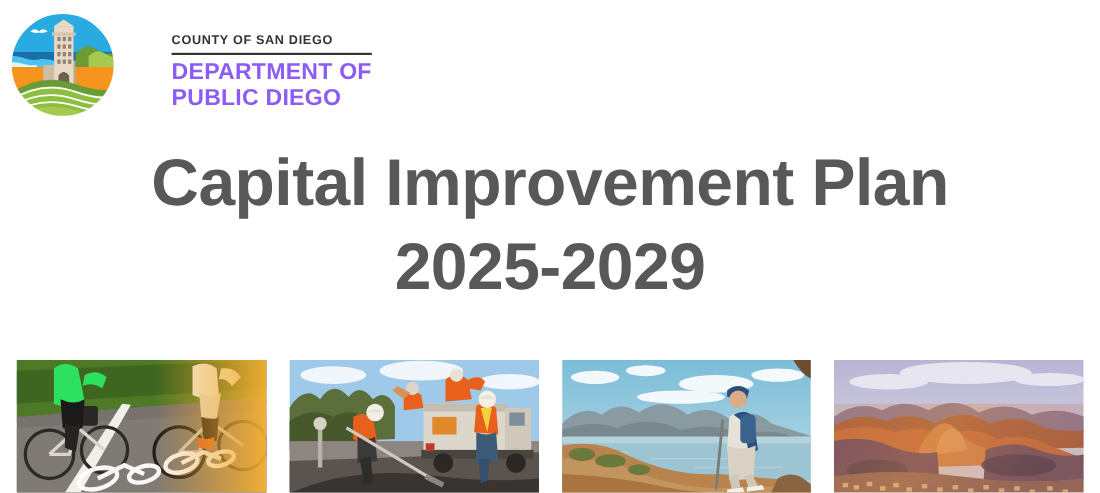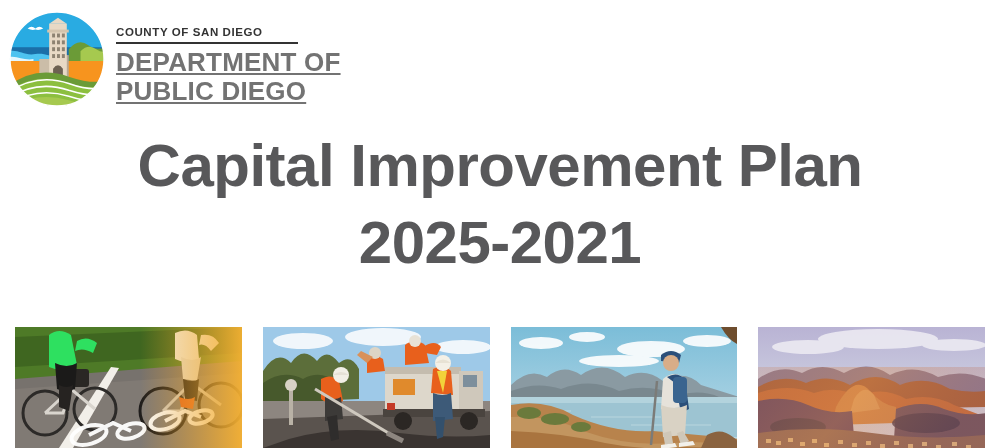--- a/index.html
+++ b/index.html
@@ -27,46 +27,46 @@
   }
 
   .seal {
     width: 98px;
     height: 98px;
     flex: 0 0 98px;
   }
 
   .logo-text {
     padding-top: 14px;
+    margin-left: 40px;
   }
 
   .county-line {
     font-size: 11.5px;
     font-weight: bold;
     letter-spacing: 0.6px;
     color: #333333;
     line-height: 1.15;
     white-space: nowrap;
   }
 
   .logo-rule {
     width: 182px;
     height: 2px;
     background: #333333;
     margin: 3px 0 4px 0;
   }
 
   .dept-line {
-    font-size: 26px;
+    font-size: 21px;
     font-weight: bold;
     letter-spacing: 0.2px;
-    color: #737373;
+    color: #8b5cf6;
     line-height: 1.12;
     white-space: nowrap;
-    text-decoration: underline;
   }
 
   
   .title-block {
     position: absolute;
     top: 128px;
     left: 0;
     width: 1000px;
     text-align: center;
   }
@@ -166,21 +166,21 @@
   <div class="logo-text">
     <div class="county-line">COUNTY OF SAN DIEGO</div>
     <div class="logo-rule"></div>
     <div class="dept-line">DEPARTMENT OF</div>
     <div class="dept-line">PUBLIC DIEGO</div>
   </div>
 </div>
 
 <div class="title-block">
   <div class="title-line">Capital Improvement Plan</div>
-  <div class="title-line">2025-2021</div>
+  <div class="title-line">2025-2029</div>
 </div>
 
 <div class="photo-strip">
 
   <div class="photo">
     <svg viewBox="0 0 228 121" preserveAspectRatio="none" aria-hidden="true">
       <defs>
         <linearGradient id="p1sun" x1="0" y1="0" x2="1" y2="0">
           <stop offset="0.55" stop-color="#f2a122" stop-opacity="0"></stop>
           <stop offset="1" stop-color="#f7b233" stop-opacity="0.95"></stop>

